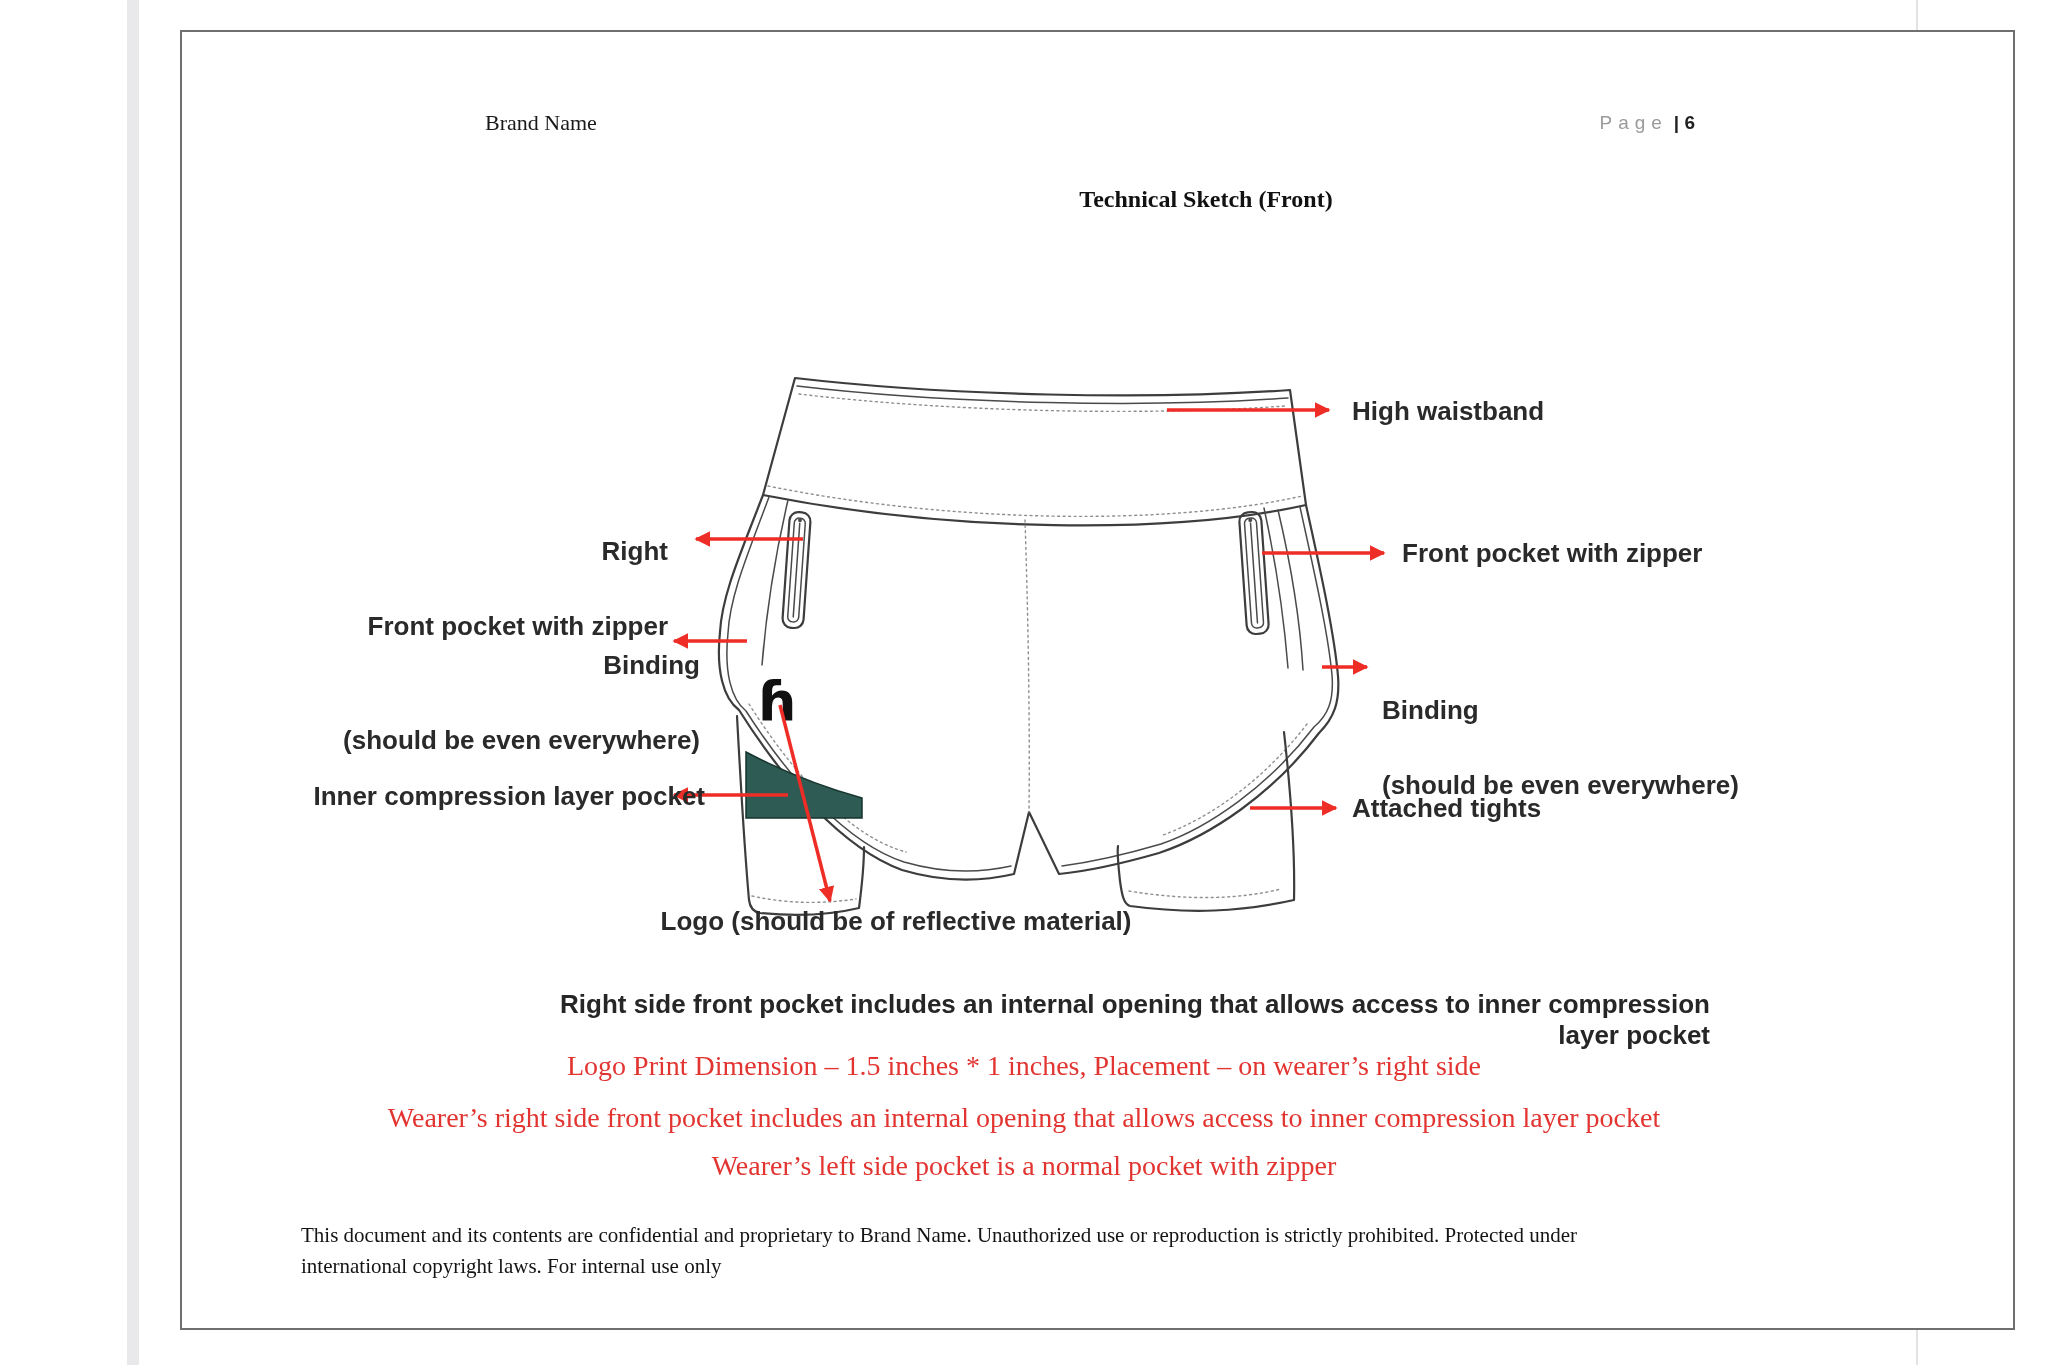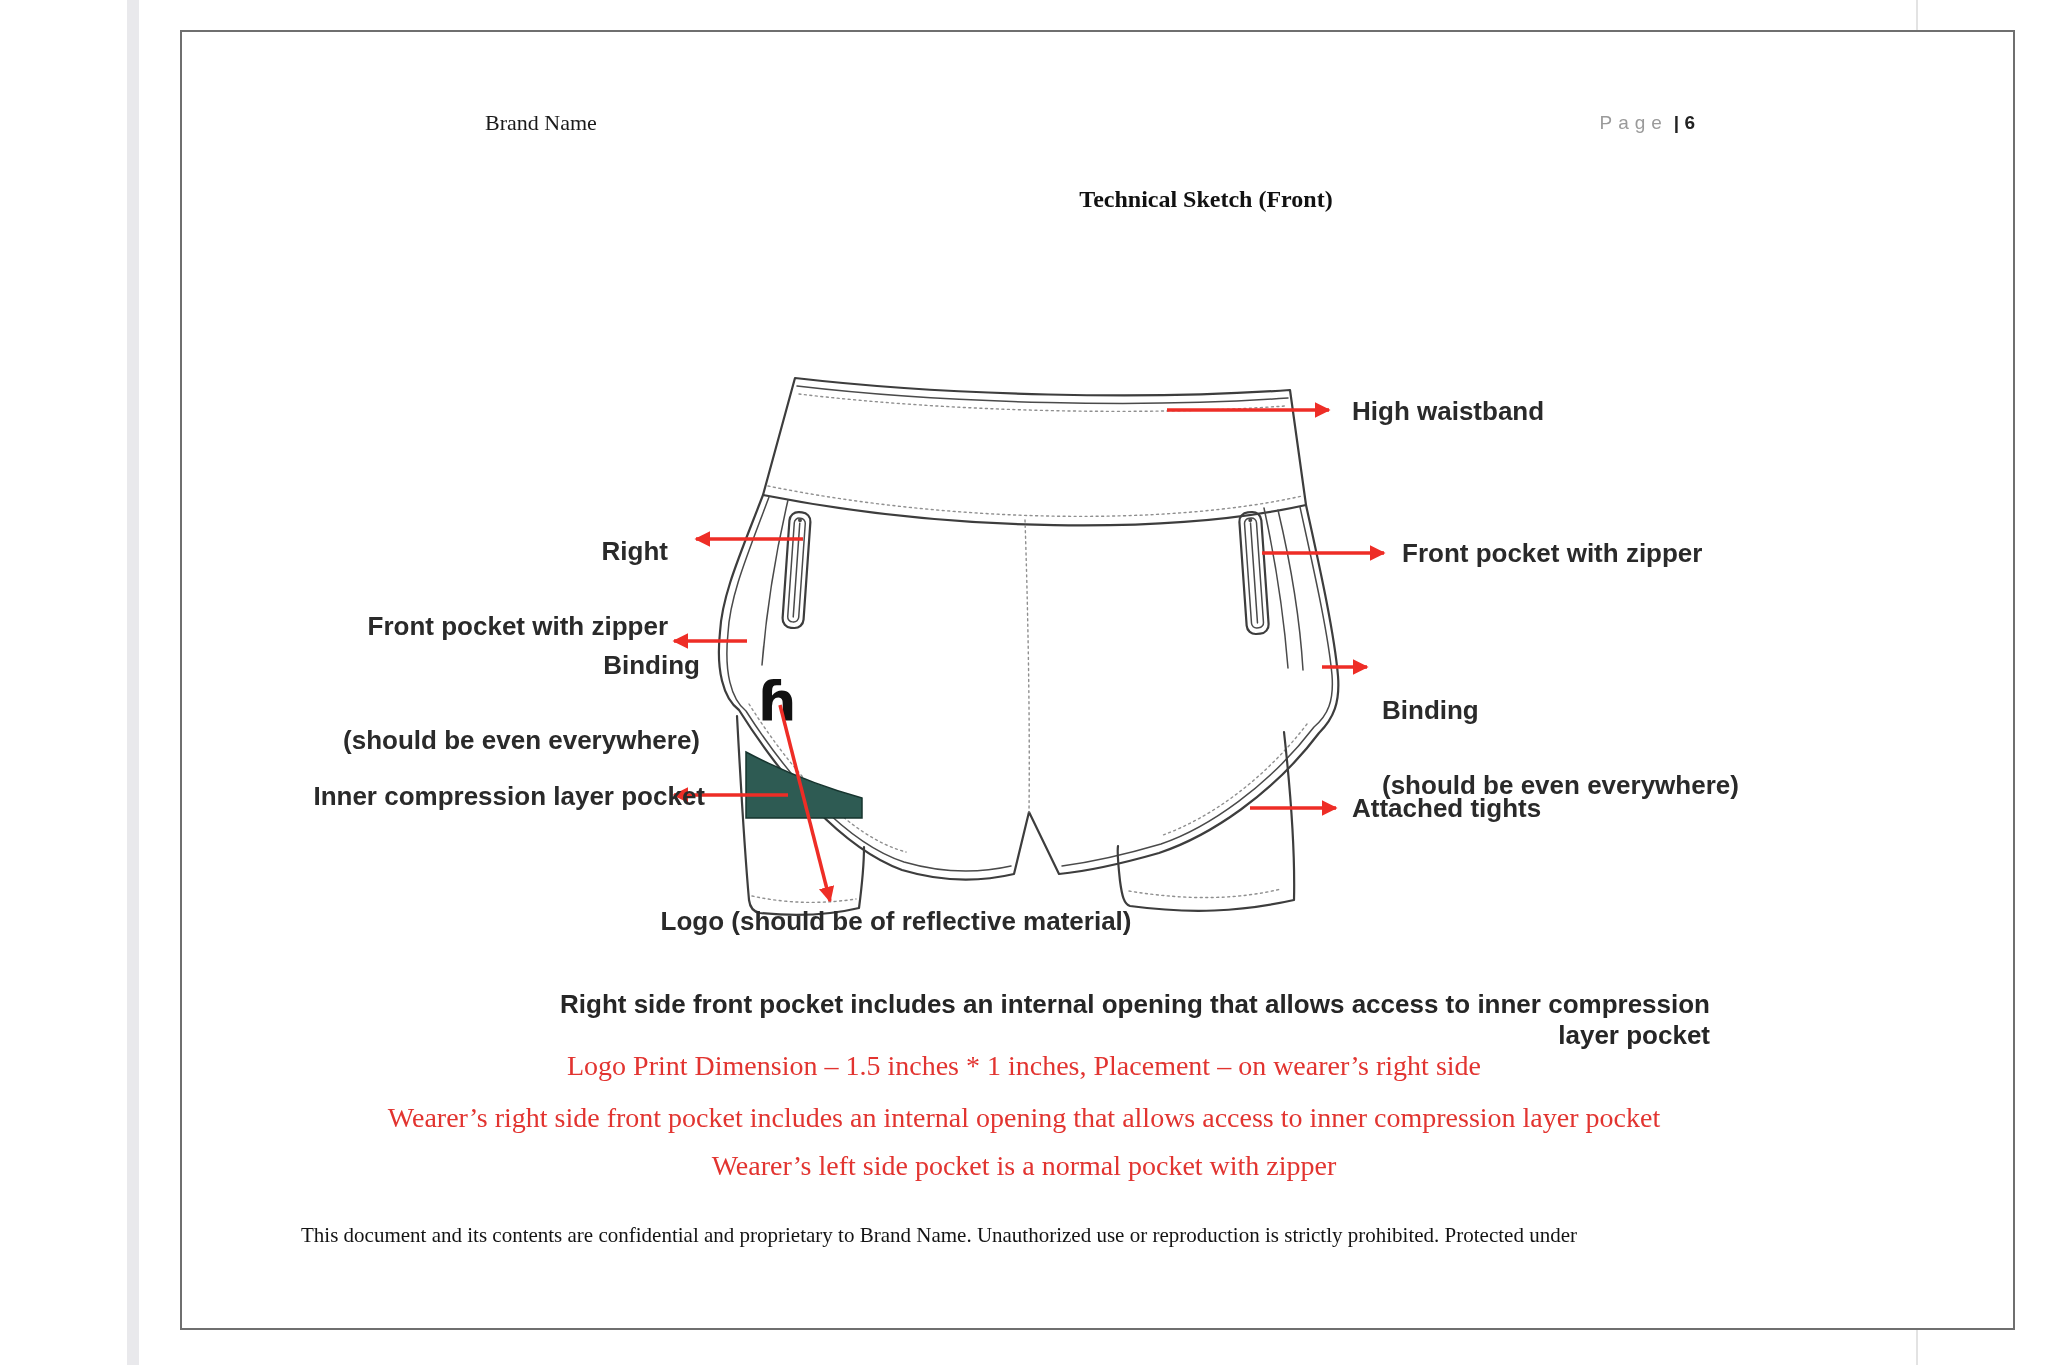--- a/index.html
+++ b/index.html
@@ -172,13 +172,14 @@
 
 <div class="abs lbl lbl-logo-note">Logo (should be of reflective material)</div>
 
 <div class="abs caption">Right side front pocket includes an internal opening that allows access to inner compression layer pocket</div>
 <div class="abs redline redline-1">Logo Print Dimension – 1.5 inches * 1 inches, Placement – on wearer’s right side</div>
 <div class="abs redline redline-2">Wearer’s right side front pocket includes an internal opening that allows access to inner compression layer pocket</div>
 <div class="abs redline redline-3">Wearer’s left side pocket is a normal pocket with zipper</div>
 
 <div class="abs footer">
   <span>This document and its contents are confidential and proprietary to Brand Name. Unauthorized use or reproduction is strictly prohibited. Protected under</span>
+  <span>international copyright laws. For internal use only</span>
 </div>
 
 </body></html>

